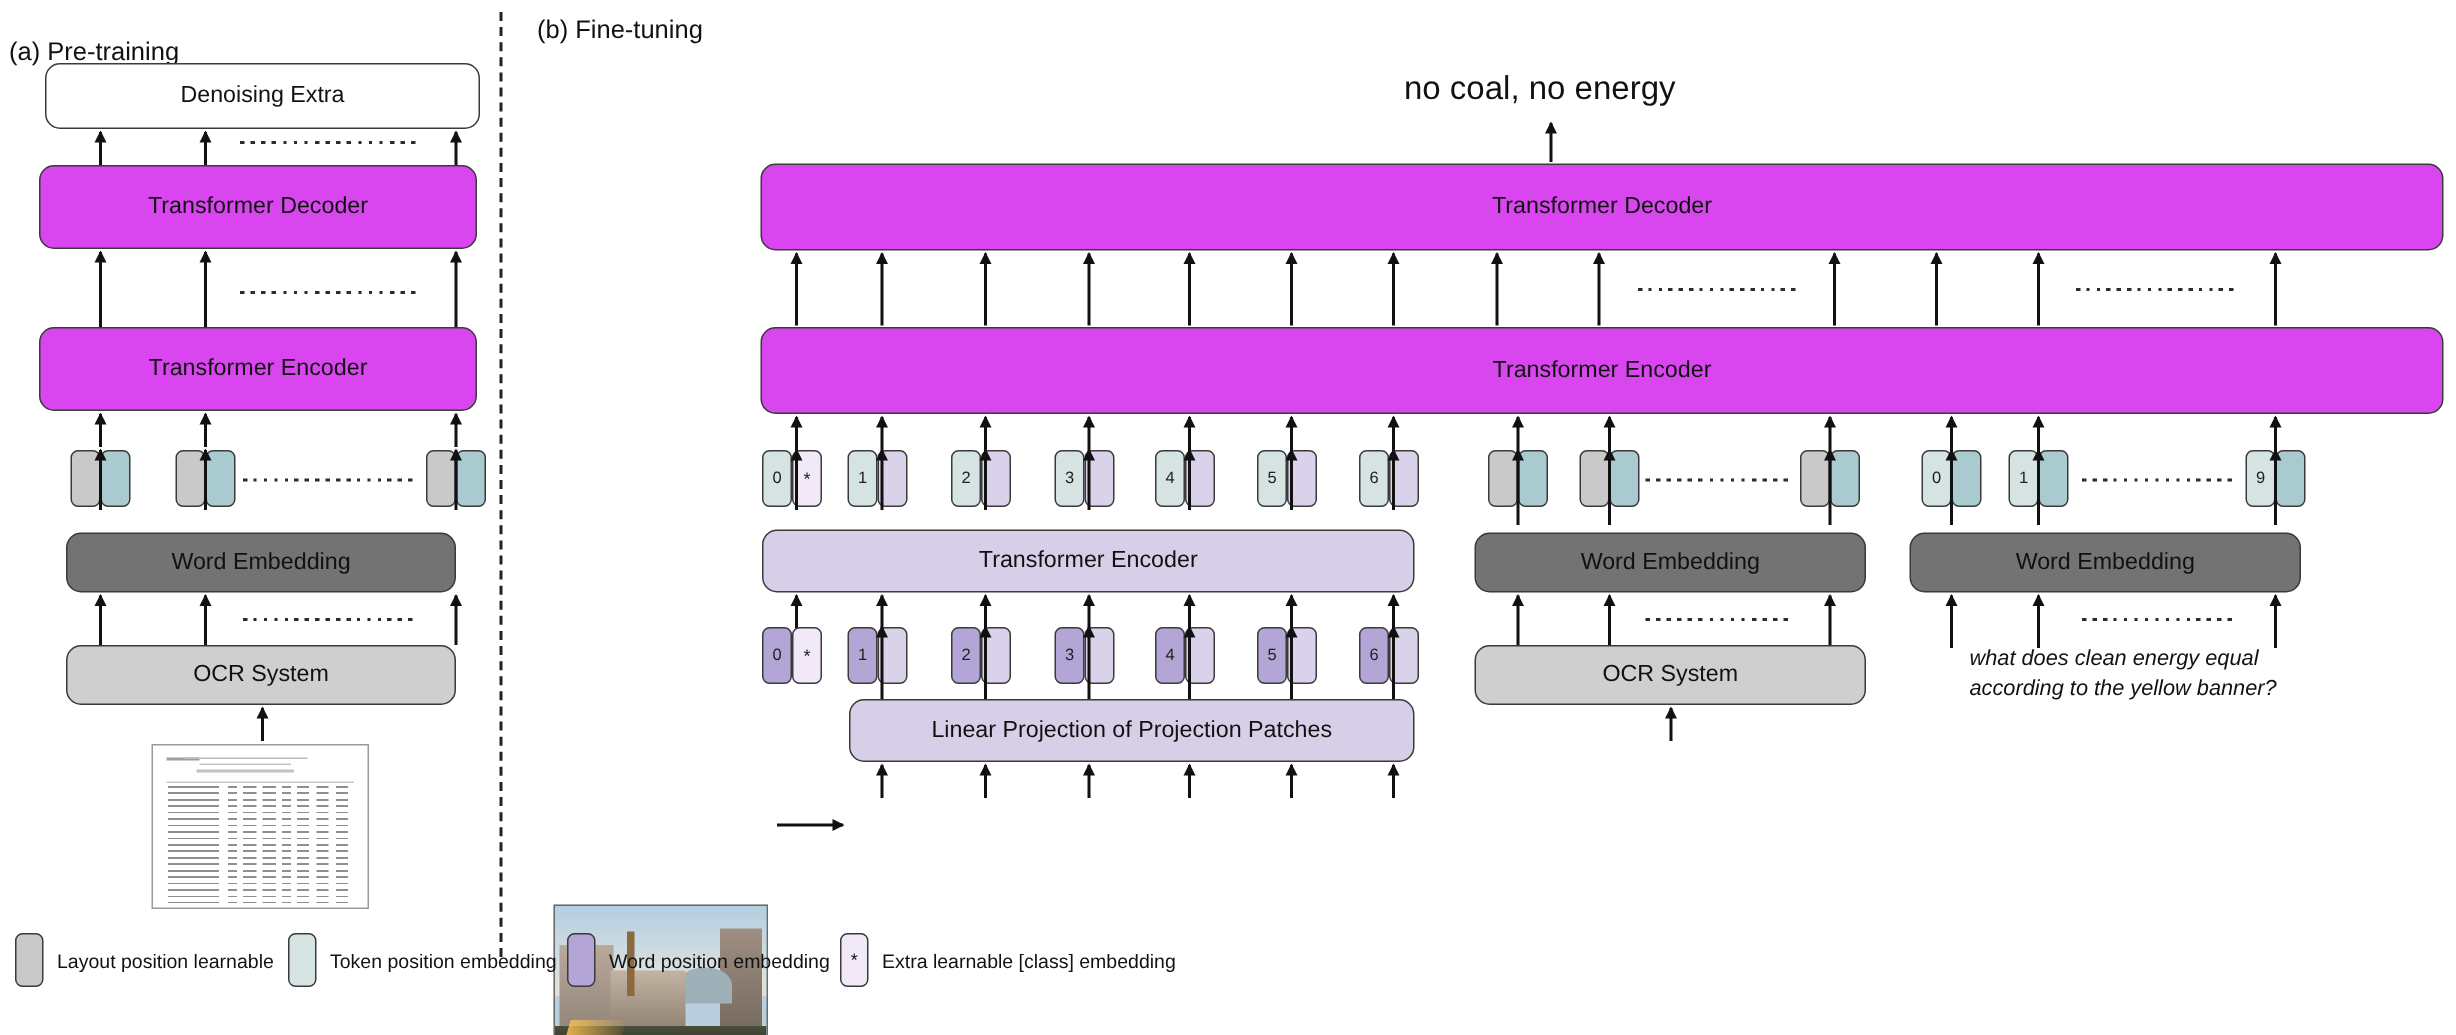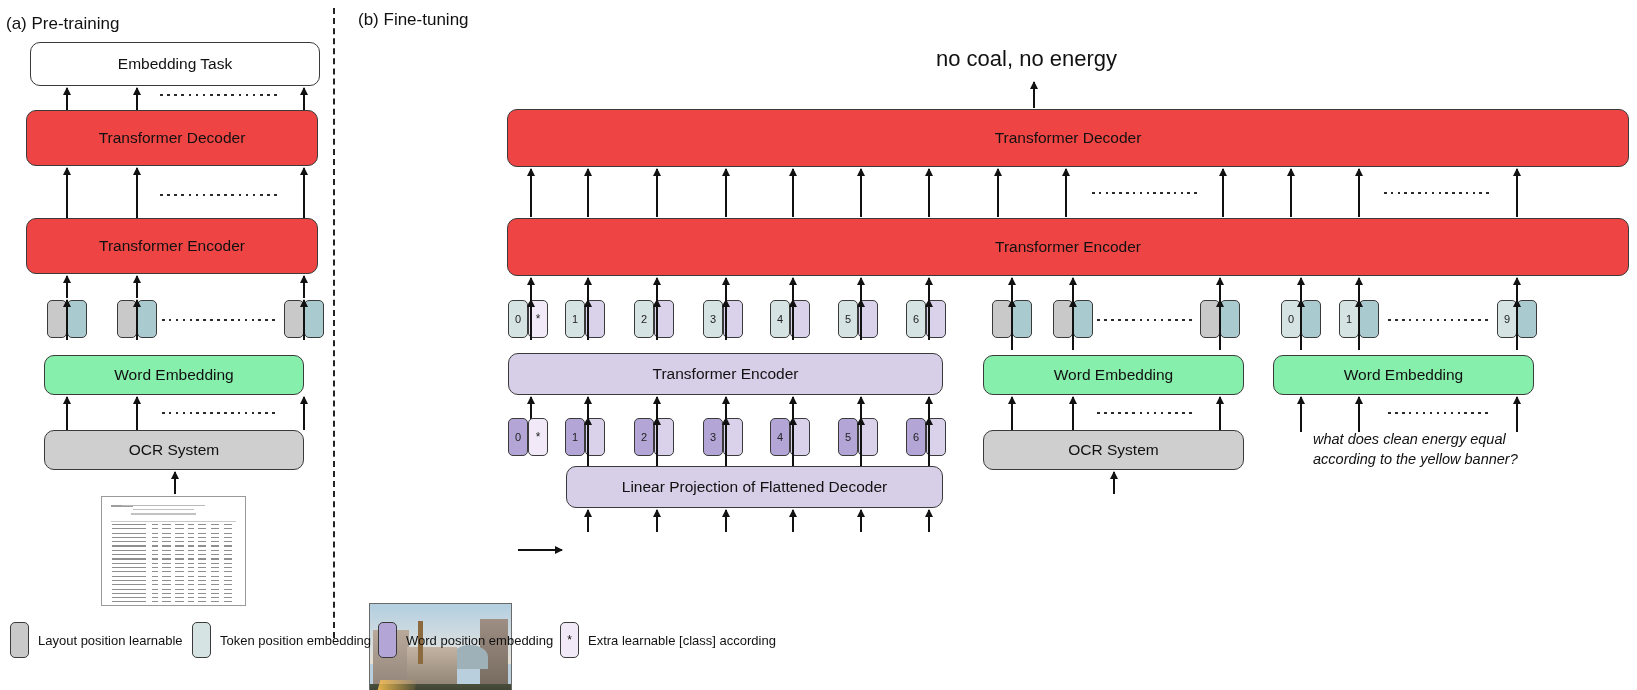--- a/index.html
+++ b/index.html
@@ -18,22 +18,22 @@
     border-left:2px dashed #222;
     width:0;
   }
 
   
   .module{
     border:1.4px solid #3a3a3a;border-radius:10px;
     display:flex;align-items:center;justify-content:center;
     font-size:15.5px;color:#111;text-align:center;
   }
-  .mod-peach{background:#ef4444;}
-  .mod-teal{background:#86efac;}
+  .mod-peach{background:#d946ef;}
+  .mod-teal{background:#737373;}
   .mod-gray{background:#cfcfcf;}
   .mod-purple{background:#d7cfe8;}
   .mod-white{background:#ffffff;}
 
   
   .arrow{width:1.6px;background:#111;}
   .arrow:after{
     content:"";position:absolute;left:50%;top:-1px;
     transform:translateX(-50%);
     border-left:4.2px solid transparent;
@@ -114,23 +114,23 @@
   .doc-head2{position:absolute;left:22%;top:11%;width:42%;height:1.4px;background:#c2c2c2;}
   .doc-head3{position:absolute;left:20%;top:15%;width:46%;height:1.4px;background:#c2c2c2;}
   .doc-tag{position:absolute;left:6%;top:7%;width:16%;height:2px;background:#9e9e9e;}
   .doc-rule{position:absolute;left:6%;top:22%;width:88%;height:1px;background:#c9c9c9;}
   .doc-col{position:absolute;top:25%;height:72%;
     background:repeating-linear-gradient(180deg,#8f8f8f 0 1.1px,transparent 1.1px 4.3px);}
 </style>
 </head>
 <body>
 
-<div class="abs panel-title" style="left:6px;top:14px;">(a) Pre-training</div>
-
-<div class="abs module mod-white" style="left:30px;top:42px;width:290px;height:44px;">Embedding Task</div>
+<div class="abs panel-title" style="left:6px;top:25px;">(a) Pre-training</div>
+
+<div class="abs module mod-white" style="left:30px;top:42px;width:290px;height:44px;">Denoising Extra</div>
 
 <div class="abs arrow" style="left:66px;top:88px;height:22px;"></div>
 <div class="abs arrow" style="left:136px;top:88px;height:22px;"></div>
 <div class="abs arrow" style="left:303px;top:88px;height:22px;"></div>
 <div class="abs dots" style="left:160px;top:93px;width:117px;">
   <i></i>
     <i></i>
     <i></i>
     <i></i>
     <i></i>
@@ -525,21 +525,21 @@
 
 <div class="abs arrow" style="left:587px;top:418px;height:48px;"></div>
 <div class="abs arrow" style="left:656px;top:418px;height:48px;"></div>
 <div class="abs arrow" style="left:725px;top:418px;height:48px;"></div>
 <div class="abs arrow" style="left:792px;top:418px;height:48px;"></div>
 <div class="abs arrow" style="left:860px;top:418px;height:48px;"></div>
 <div class="abs arrow" style="left:928px;top:418px;height:48px;"></div>
 
 <div class="abs module mod-gray" style="left:983px;top:430px;width:261px;height:40px;">OCR System</div>
 
-<div class="abs module mod-purple" style="left:566px;top:466px;width:377px;height:42px;">Linear Projection of Flattened Decoder</div>
+<div class="abs module mod-purple" style="left:566px;top:466px;width:377px;height:42px;">Linear Projection of Projection Patches</div>
 
 <div class="abs arrow" style="left:587px;top:510px;height:22px;"></div>
 <div class="abs arrow" style="left:656px;top:510px;height:22px;"></div>
 <div class="abs arrow" style="left:725px;top:510px;height:22px;"></div>
 <div class="abs arrow" style="left:792px;top:510px;height:22px;"></div>
 <div class="abs arrow" style="left:860px;top:510px;height:22px;"></div>
 <div class="abs arrow" style="left:928px;top:510px;height:22px;"></div>
 
 <div class="abs photo" style="left:369px;top:493px;width:143px;height:110px;">
   <div class="ph-sky"></div>
@@ -565,14 +565,14 @@
 <div class="abs legend-item" style="left:192px;top:622px;">
   <div class="legend-swatch" style="background:#d5e4e2;"></div>
   <div class="legend-label">Token position embedding</div>
 </div>
 <div class="abs legend-item" style="left:378px;top:622px;">
   <div class="legend-swatch" style="background:#b3a5d6;"></div>
   <div class="legend-label">Word position embedding</div>
 </div>
 <div class="abs legend-item" style="left:560px;top:622px;">
   <div class="legend-swatch" style="background:#f1e9f8;">*</div>
-  <div class="legend-label">Extra learnable [class] according</div>
+  <div class="legend-label">Extra learnable [class] embedding</div>
 </div>
 
 </body></html>

